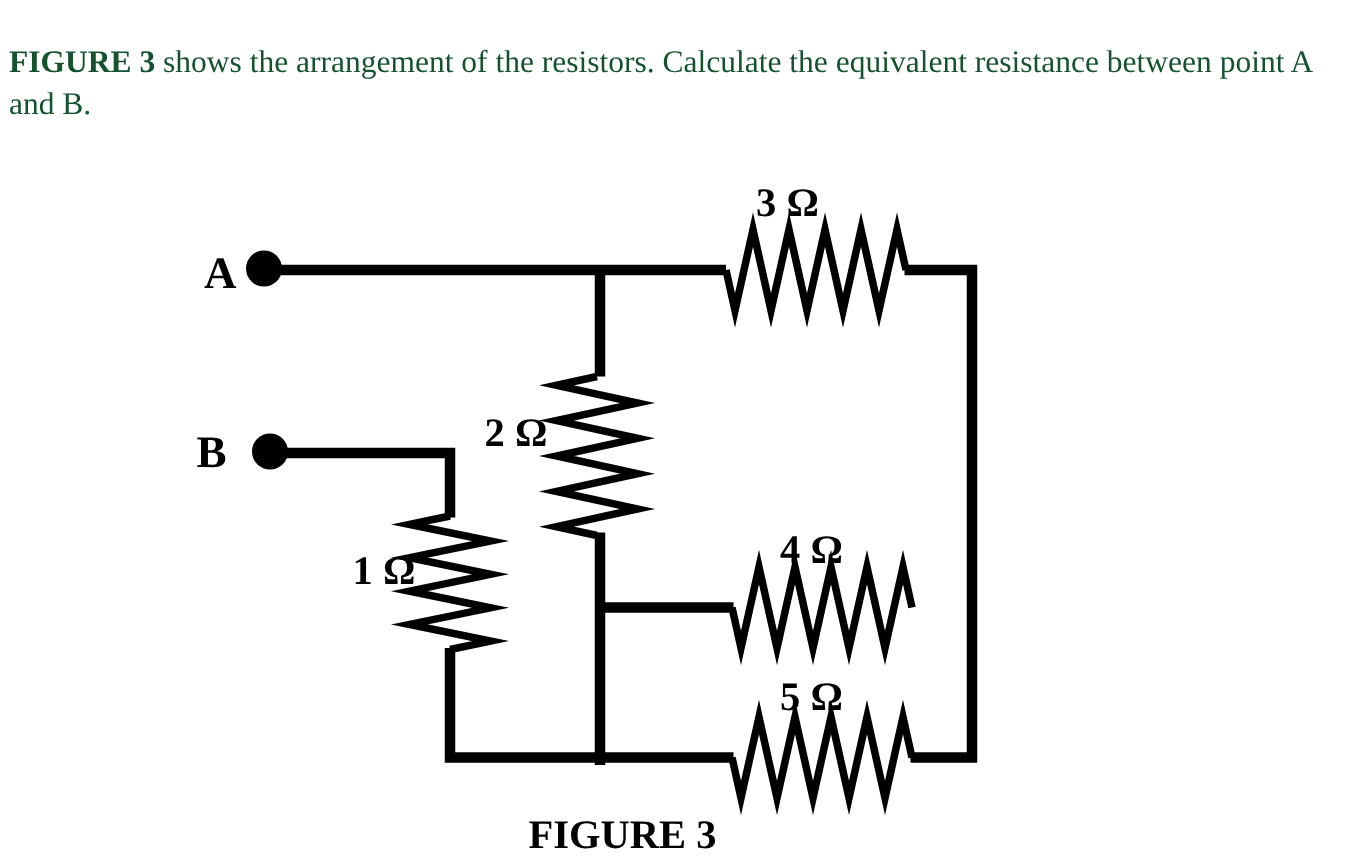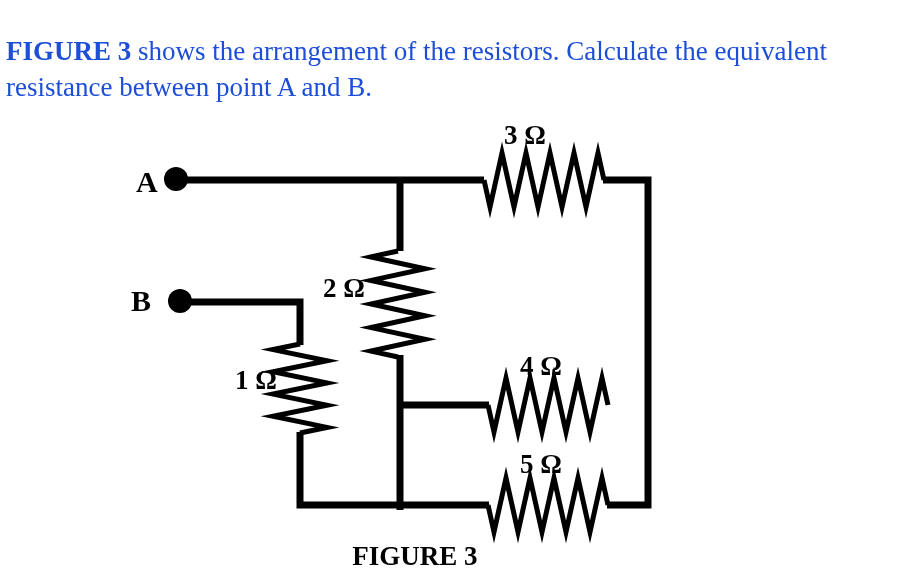--- a/index.html
+++ b/index.html
@@ -13,23 +13,23 @@
     height: 578px;
     background: #ffffff;
     overflow: hidden;
     font-family: "Liberation Serif", serif;
   }
   .problem {
     position: absolute;
     left: 6px;
     top: 6px;
     width: 890px;
-    font-size: 27px;
+    font-size: 21px;
     line-height: 1.35;
-    color: #1d4ed8;
+    color: #14532d;
     letter-spacing: 0px;
   }
   .problem b { font-weight: bold; }
   #circuit-svg {
     position: absolute;
     left: 0;
     top: 0;
   }
   .wire {
     fill: none;

